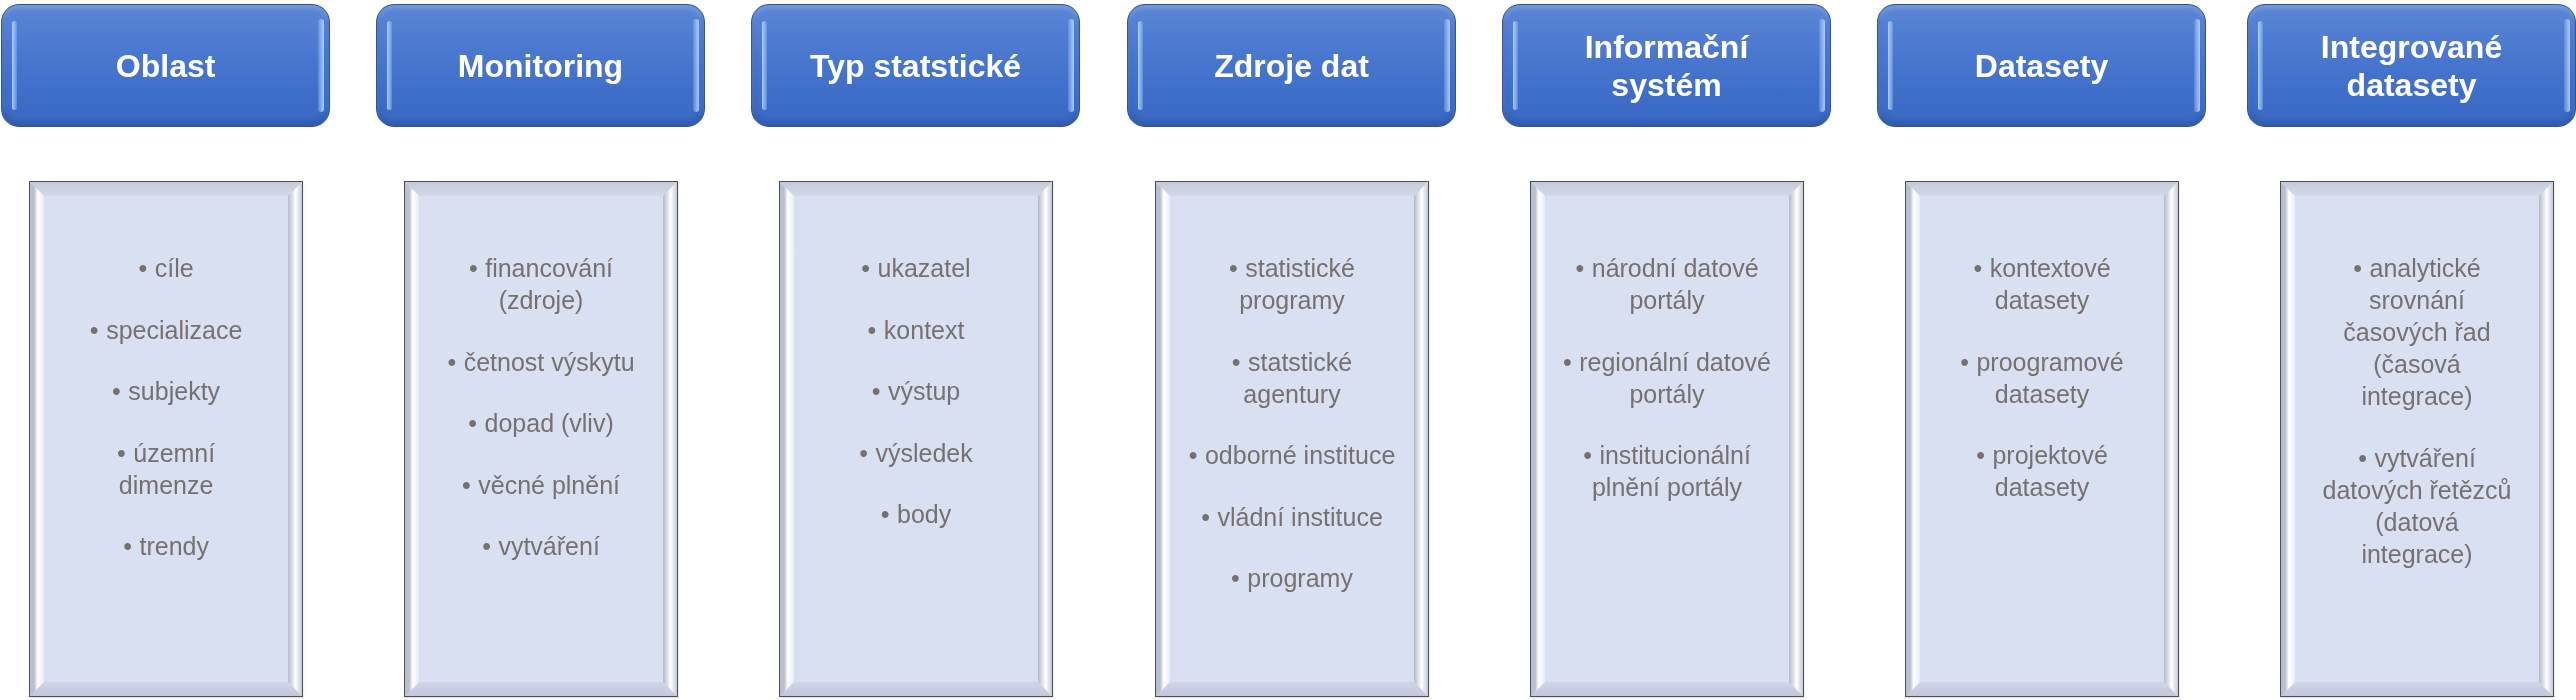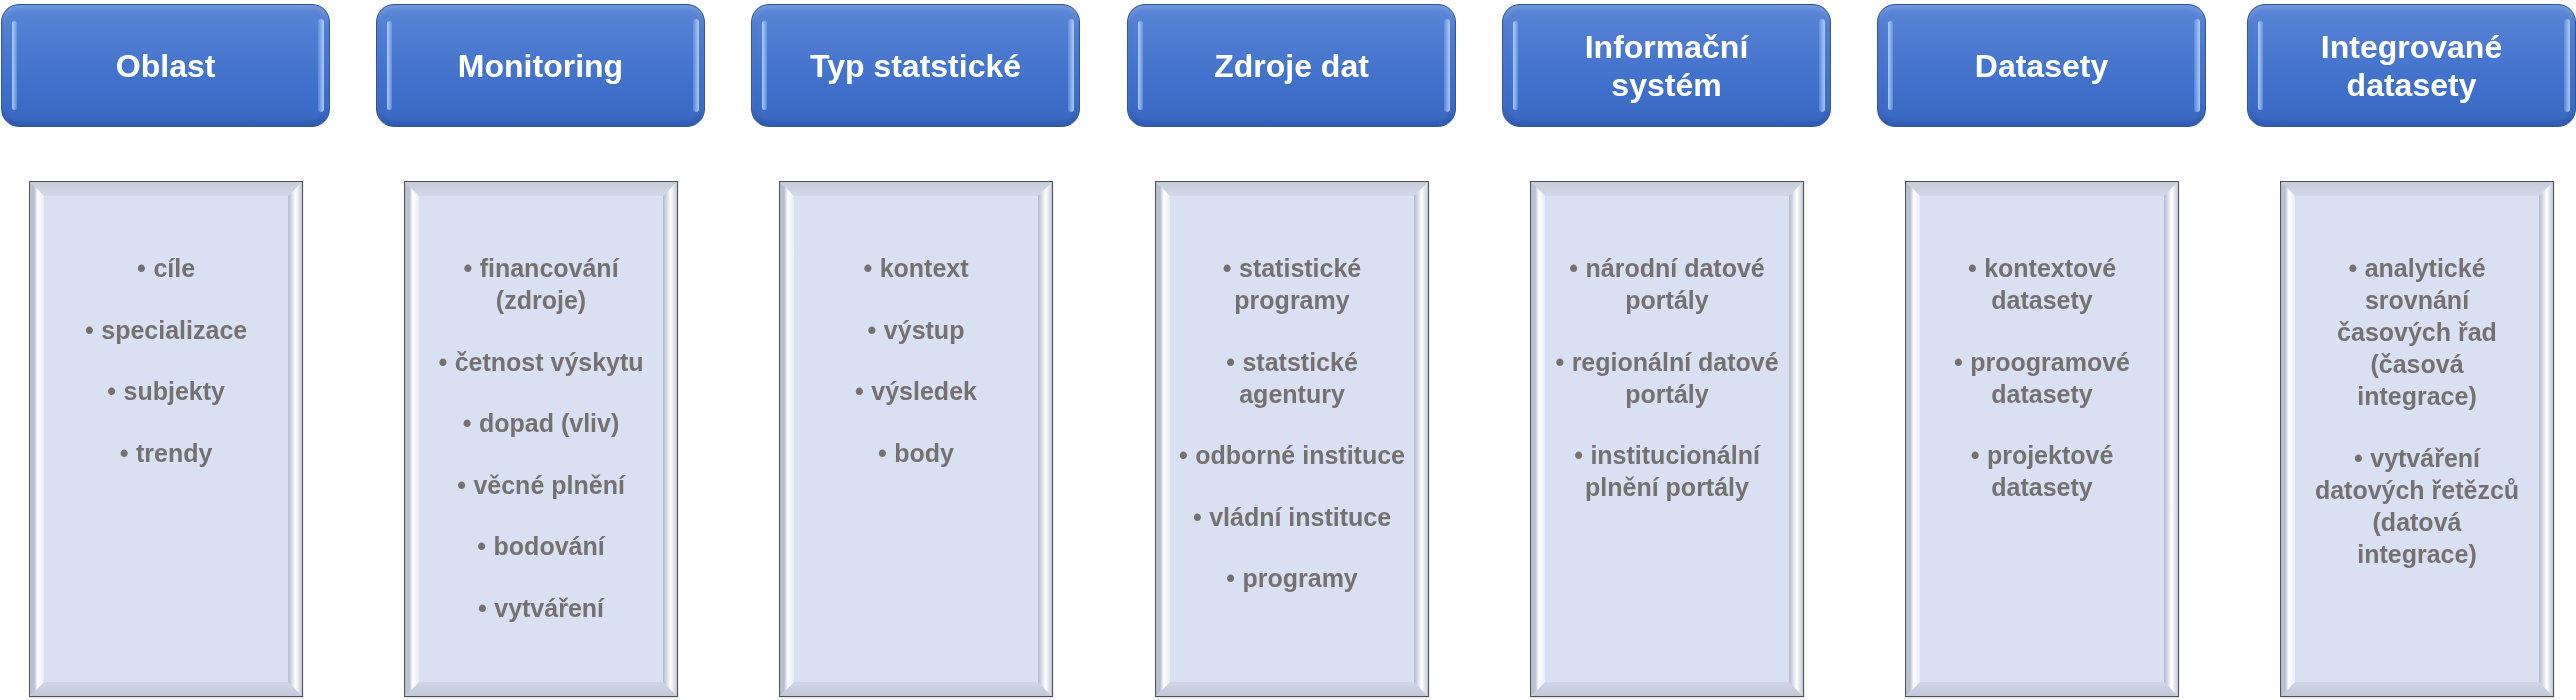--- a/index.html
+++ b/index.html
@@ -48,21 +48,21 @@
     background: linear-gradient(90deg, #b9bfcf 0%, #b9bfcf 30%, #ffffff 55%, #e8ecf7 100%);
     clip-path: polygon(0 0, 100% 14px, 100% calc(100% - 14px), 0 100%); }
   .bevel-right { right: 0; top: 0; bottom: 0; width: 14px;
     background: linear-gradient(90deg, #b3b9cb 0%, #ffffff 55%, #c4c9d7 100%);
     clip-path: polygon(0 14px, 100% 0, 100% 100%, 0 calc(100% - 14px)); }
   .item-list {
     position: absolute; left: 14px; right: 14px; top: 70px;
     margin: 0; padding: 0; list-style: none; text-align: center;
   }
   .item {
-    color: #767171; font-weight: bold; font-size: 25px; line-height: 32px;
+    color: #767171; font-weight: normal; font-size: 25px; line-height: 32px;
     margin: 0 0 29.5px 0; white-space: pre-line;
   }
   .bullet { display: inline-block; margin-right: 7.5px; }
 </style>
 </head>
 <body>
 
 <div id="diagram">
 
   <div class="column" style="left:1.1px">
@@ -71,56 +71,58 @@
     </div>
     <div class="panel">
       <div class="bevel-top"></div>
       <div class="bevel-bottom"></div>
       <div class="bevel-left"></div>
       <div class="bevel-right"></div>
       <ul class="item-list">
         <li class="item"><span class="bullet">•</span><span>cíle</span></li>
         <li class="item"><span class="bullet">•</span><span>specializace</span></li>
         <li class="item"><span class="bullet">•</span><span>subjekty</span></li>
+        <li class="item"><span class="bullet">•</span><span>územní
+dimenze</span></li>
         <li class="item"><span class="bullet">•</span><span>trendy</span></li>
       </ul>
     </div>
   </div>
 
   <div class="column" style="left:376px">
     <div class="header">
       <span class="header-label">Monitoring</span>
     </div>
     <div class="panel">
       <div class="bevel-top"></div>
       <div class="bevel-bottom"></div>
       <div class="bevel-left"></div>
       <div class="bevel-right"></div>
       <ul class="item-list">
         <li class="item"><span class="bullet">•</span><span>financování
 (zdroje)</span></li>
         <li class="item"><span class="bullet">•</span><span>četnost výskytu</span></li>
         <li class="item"><span class="bullet">•</span><span>dopad (vliv)</span></li>
         <li class="item"><span class="bullet">•</span><span>věcné plnění</span></li>
-        <li class="item"><span class="bullet">•</span><span>bodování</span></li>
         <li class="item"><span class="bullet">•</span><span>vytváření</span></li>
       </ul>
     </div>
   </div>
 
   <div class="column" style="left:751px">
     <div class="header">
       <span class="header-label">Typ statstické</span>
     </div>
     <div class="panel">
       <div class="bevel-top"></div>
       <div class="bevel-bottom"></div>
       <div class="bevel-left"></div>
       <div class="bevel-right"></div>
       <ul class="item-list">
+        <li class="item"><span class="bullet">•</span><span>ukazatel</span></li>
         <li class="item"><span class="bullet">•</span><span>kontext</span></li>
         <li class="item"><span class="bullet">•</span><span>výstup</span></li>
         <li class="item"><span class="bullet">•</span><span>výsledek</span></li>
         <li class="item"><span class="bullet">•</span><span>body</span></li>
       </ul>
     </div>
   </div>
 
   <div class="column" style="left:1127px">
     <div class="header">

